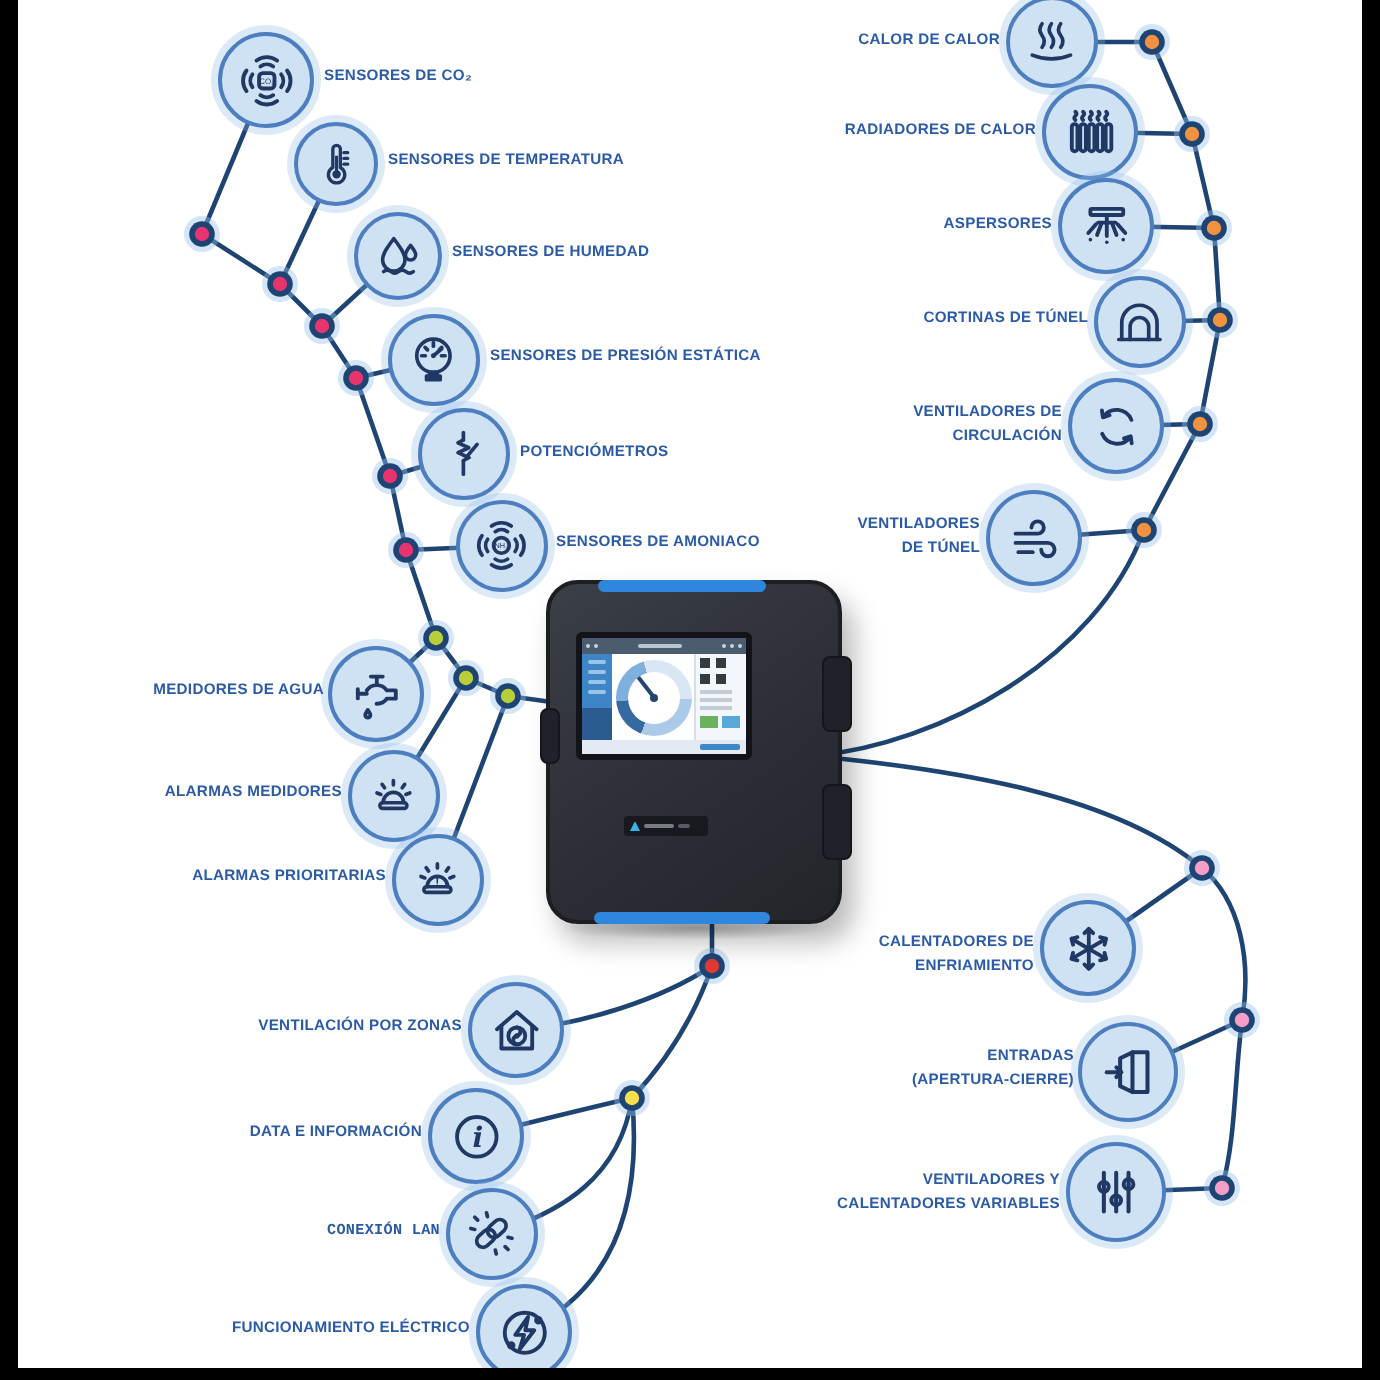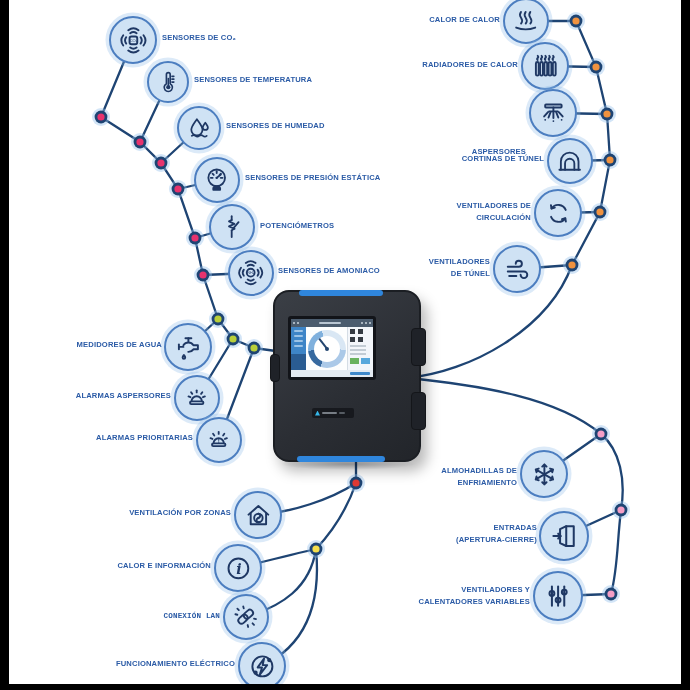--- a/index.html
+++ b/index.html
@@ -320,21 +320,21 @@
             <rect x="6.5" y="15" width="11" height="2.3" rx="1.1"></rect>
             <path d="M12 6v1.7"></path>
             <path d="M7.4 7.5l1 1.4"></path>
             <path d="M16.6 7.5l-1 1.4"></path>
             <path d="M5.3 11l1.6.6"></path>
             <path d="M18.7 11l-1.6.6"></path>
           </g>
         </svg>
       </div>
       <div class="node-label" style="top: 396px; right: 519px; text-align: right;">
-        <div>ALARMAS ASPERSORES</div>
+        <div>ALARMAS MEDIDORES</div>
       </div>
       <div class="icon-circle" style="left: 219px; top: 440px; width: 46px; height: 46px;">
         <svg viewBox="0 0 24 24" xmlns="http://www.w3.org/2000/svg">
           <g stroke="currentColor" fill="none" stroke-width="1.5" stroke-linecap="round" stroke-linejoin="round">
             <path d="M7.8 15a4.2 4.2 0 0 1 8.4 0"></path>
             <rect x="6.5" y="15" width="11" height="2.3" rx="1.1"></rect>
             <path d="M12 5.6v1.7"></path>
             <path d="M7.4 7.2l1 1.4"></path>
             <path d="M16.6 7.2l-1 1.4"></path>
             <path d="M5.3 10.8l1.6.6"></path>
@@ -362,21 +362,21 @@
       </div>
       <div class="icon-circle" style="left: 238px; top: 568px; width: 48px; height: 48px;">
         <svg viewBox="0 0 24 24" xmlns="http://www.w3.org/2000/svg">
           <g stroke="currentColor" fill="none" stroke-width="1.5" stroke-linecap="round" stroke-linejoin="round">
             <circle cx="12" cy="12" r="7.7"></circle>
           </g>
           <text x="12.4" y="16" font-family="'DejaVu Serif',serif" font-style="italic" font-weight="bold" font-size="11" text-anchor="middle" fill="currentColor">i</text>
         </svg>
       </div>
       <div class="node-label" style="top: 566px; right: 479px; text-align: right;">
-        <div>CALOR E INFORMACIÓN</div>
+        <div>DATA E INFORMACIÓN</div>
       </div>
       <div class="icon-circle" style="left: 246px; top: 617px; width: 46px; height: 46px;">
         <svg viewBox="0 0 24 24" xmlns="http://www.w3.org/2000/svg">
           <g stroke="currentColor" fill="none" stroke-width="1.5" stroke-linecap="round" stroke-linejoin="round">
             <g transform="rotate(-42 12 12)">
               <rect x="4.8" y="9.4" width="8.4" height="5.2" rx="2.6"></rect>
               <rect x="10.8" y="9.4" width="8.4" height="5.2" rx="2.6"></rect>
             </g>
             <path d="M5.2 5.4l1.2 1.2"></path>
             <path d="M10 3.6l.4 1.6"></path>
@@ -445,21 +445,21 @@
             <path d="M9.8 11l-1.6 4.2"></path>
             <path d="M14.2 11l1.6 4.2"></path>
             <path d="M7.8 11l-3 3.4"></path>
             <path d="M16.2 11l3 3.4"></path>
           </g>
           <circle cx="5.6" cy="17" r="0.7" fill="currentColor"></circle>
           <circle cx="18.4" cy="17" r="0.7" fill="currentColor"></circle>
           <circle cx="12" cy="18" r="0.7" fill="currentColor"></circle>
         </svg>
       </div>
-      <div class="node-label" style="top: 112px; right: 164px; text-align: right; margin-top: 40px;">
+      <div class="node-label" style="top: 112px; right: 164px; text-align: right;">
         <div>ASPERSORES</div>
       </div>
       <div class="icon-circle" style="left: 570px; top: 161px; width: 46px; height: 46px;">
         <svg viewBox="0 0 24 24" xmlns="http://www.w3.org/2000/svg">
           <g stroke="currentColor" fill="none" stroke-width="1.5" stroke-linecap="round" stroke-linejoin="round">
             <path d="M4.8 19.4v-6.8a7.2 7.2 0 0 1 14.4 0v6.8"></path>
             <path d="M8.2 19.4v-5.2a3.8 3.8 0 0 1 7.6 0v5.2"></path>
             <path d="M3.6 19.4h16.8"></path>
           </g>
         </svg>
@@ -503,21 +503,21 @@
             <g transform="rotate(60 12 12)">
               <path d="M12 4.2v15.6M12 4.2l-1.7 1.7M12 4.2l1.7 1.7M12 19.8l-1.7-1.7M12 19.8l1.7-1.7"></path>
             </g>
             <g transform="rotate(120 12 12)">
               <path d="M12 4.2v15.6M12 4.2l-1.7 1.7M12 4.2l1.7 1.7M12 19.8l-1.7-1.7M12 19.8l1.7-1.7"></path>
             </g>
           </g>
         </svg>
       </div>
       <div class="node-label" style="top: 477px; right: 173px; text-align: right;">
-        <div>ALMOHADILLAS DE</div>
+        <div>CALENTADORES DE</div>
         <div>ENFRIAMIENTO</div>
       </div>
       <div class="icon-circle" style="left: 564px; top: 536px; width: 50px; height: 50px;">
         <svg viewBox="0 0 24 24" xmlns="http://www.w3.org/2000/svg">
           <g stroke="currentColor" fill="none" stroke-width="1.5" stroke-linecap="round" stroke-linejoin="round">
             <path d="M13.6 4.6h5.6v14.8h-5.6"></path>
             <path d="M13.6 4.6l-4.6 2.2v10.4l4.6 2.2z"></path>
             <path d="M4 12h5.4"></path>
             <path d="M7.6 10.2l1.8 1.8-1.8 1.8"></path>
           </g>

